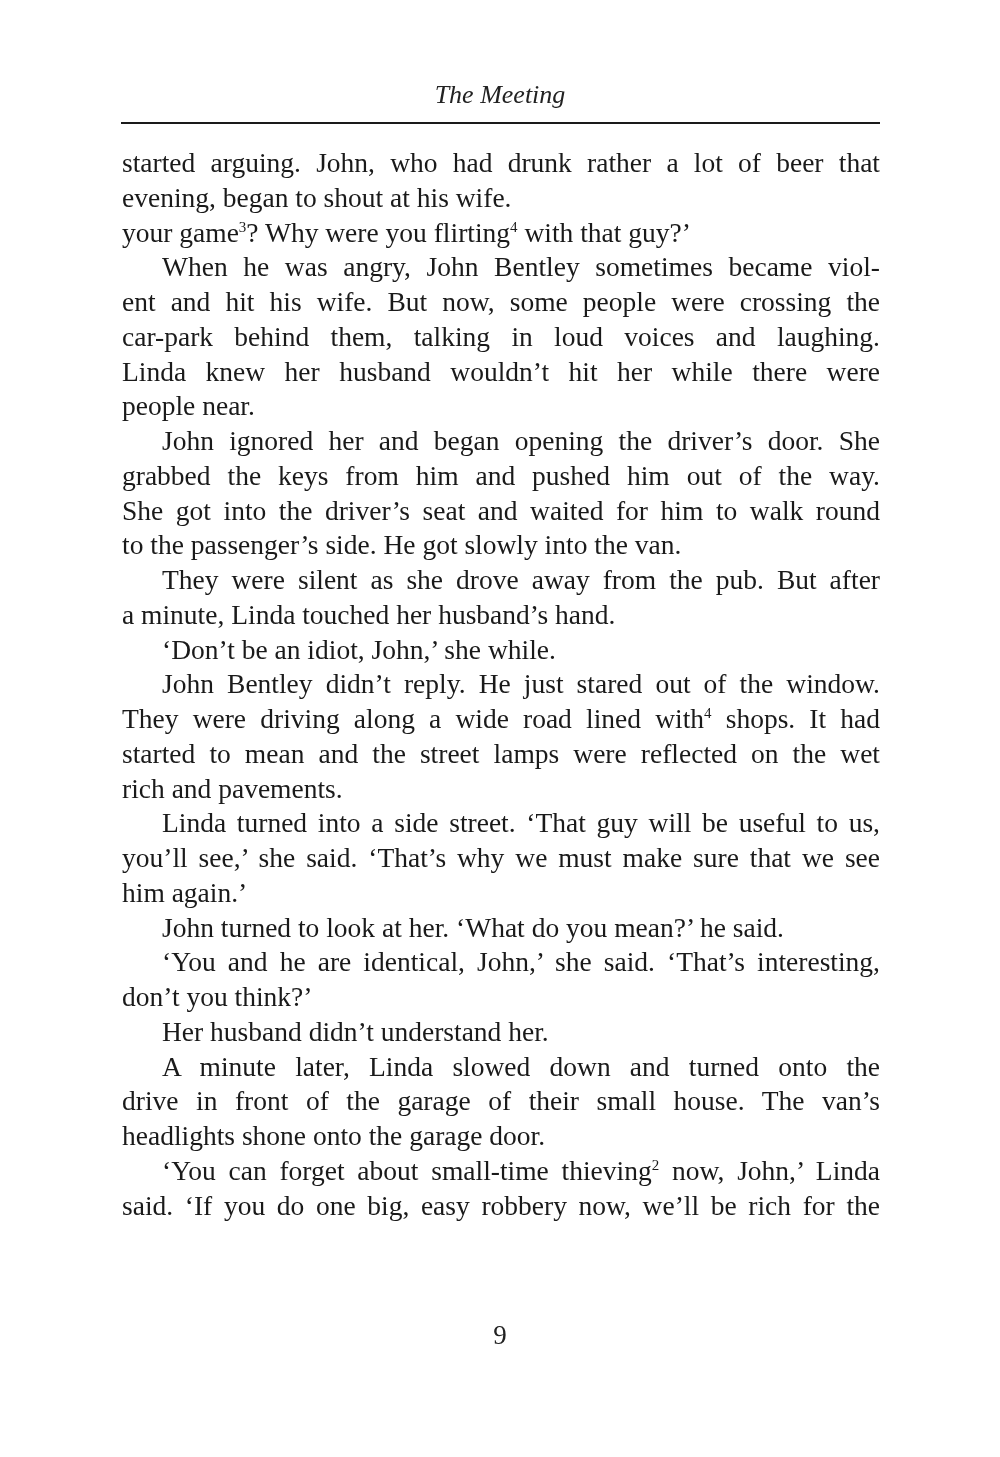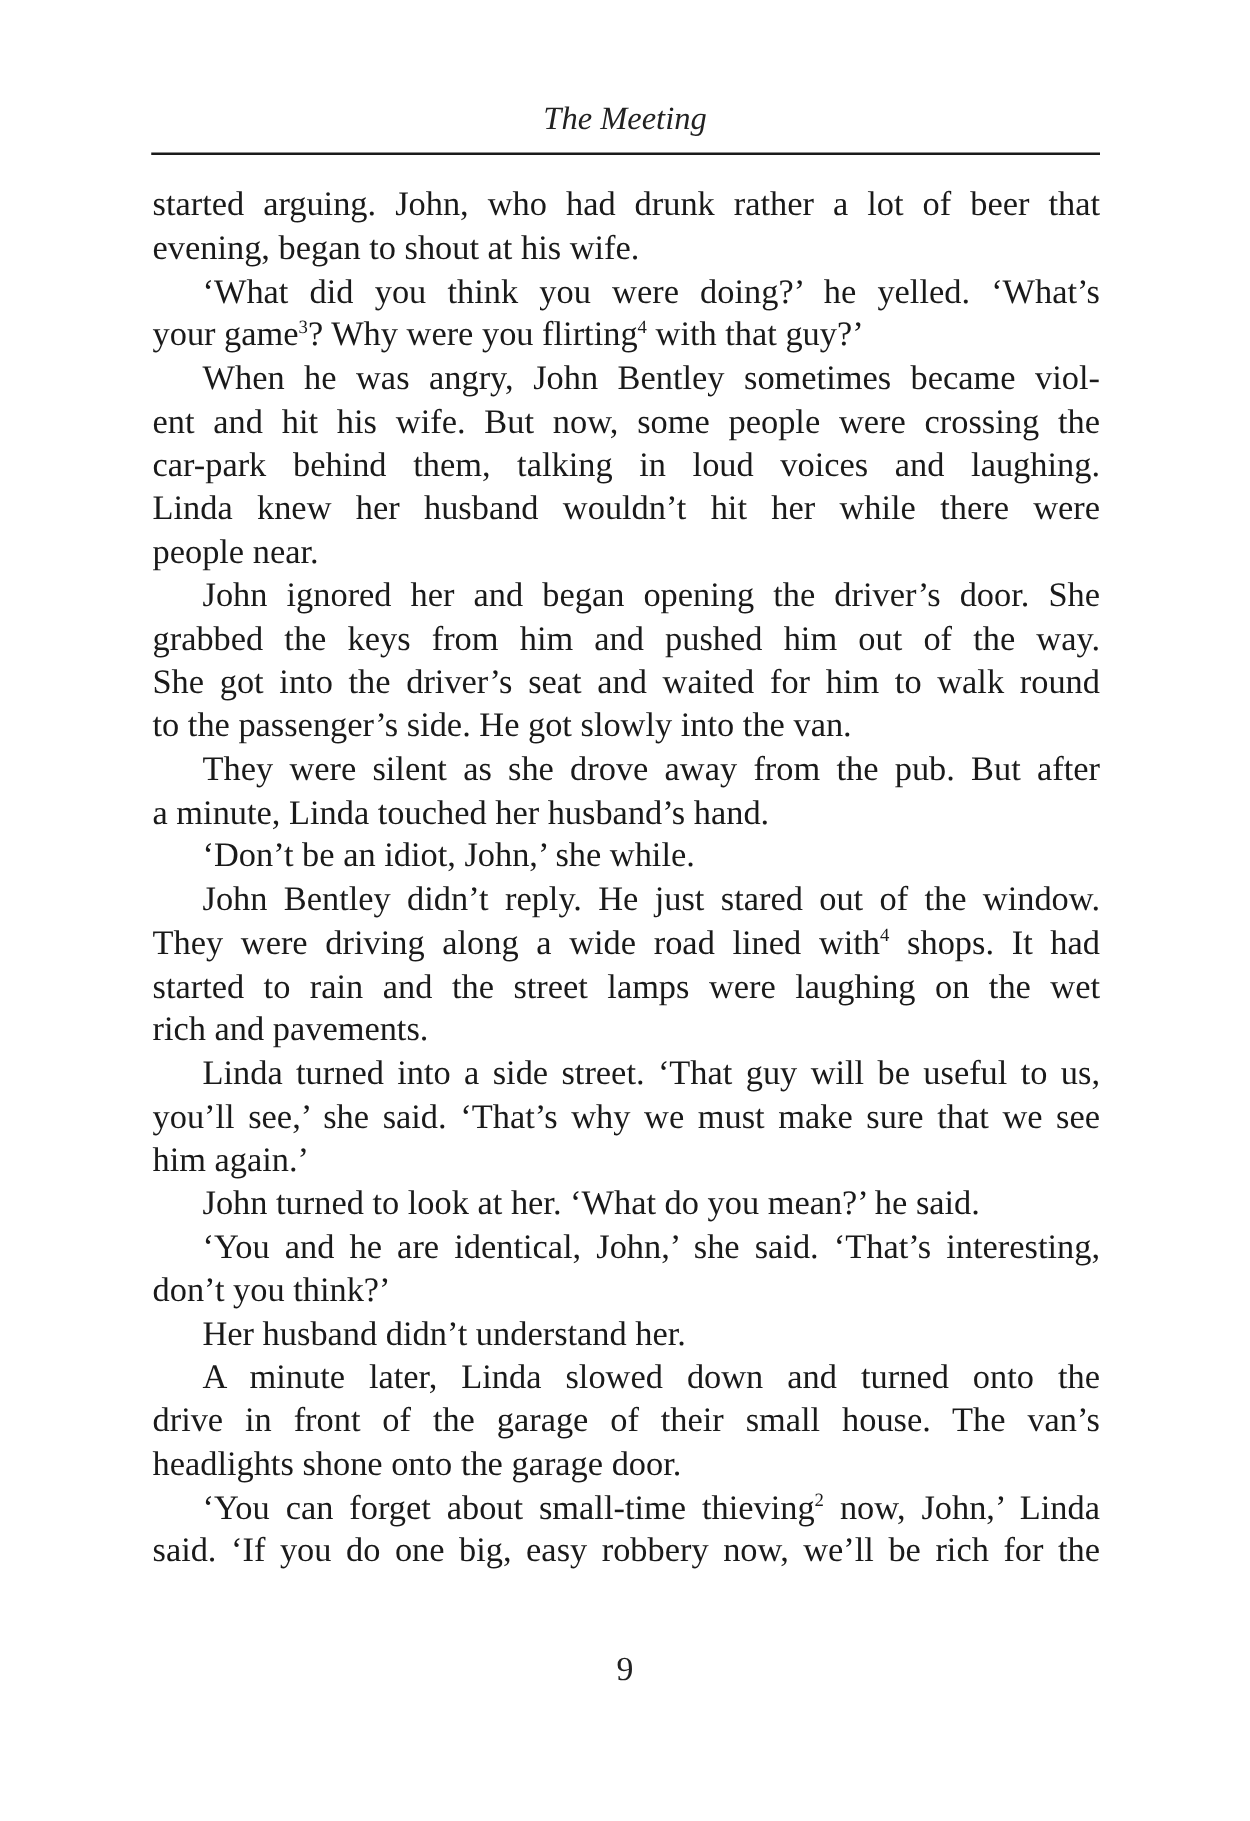--- a/index.html
+++ b/index.html
@@ -21,37 +21,36 @@
 </head>
 <body>
 
 <div class="page">
   <div class="running-head">The Meeting</div>
   <div class="rule"></div>
 
   <div class="body">
     <div class="line">started arguing. John, who had drunk rather a lot of beer that</div>
     <div class="line last">evening, began to shout at his wife.</div>
-    <div class="line indent">‘What did you think you were doing?’ he yelled. ‘What’s</div>
     <div class="line last"><span>your game</span><sup>3</sup><span>? Why were you flirting</span><sup>4</sup><span> with that guy?’</span></div>
     <div class="line indent">When he was angry, John Bentley sometimes became viol-</div>
     <div class="line">ent and hit his wife. But now, some people were crossing the</div>
     <div class="line">car-park behind them, talking in loud voices and laughing.</div>
     <div class="line">Linda knew her husband wouldn’t hit her while there were</div>
     <div class="line last">people near.</div>
     <div class="line indent">John ignored her and began opening the driver’s door. She</div>
     <div class="line">grabbed the keys from him and pushed him out of the way.</div>
     <div class="line">She got into the driver’s seat and waited for him to walk round</div>
     <div class="line last">to the passenger’s side. He got slowly into the van.</div>
     <div class="line indent">They were silent as she drove away from the pub. But after</div>
     <div class="line last">a minute, Linda touched her husband’s hand.</div>
     <div class="line indent last">‘Don’t be an idiot, John,’ she while.</div>
     <div class="line indent">John Bentley didn’t reply. He just stared out of the window.</div>
     <div class="line"><span>They were driving along a wide road lined with</span><sup>4</sup><span> shops. It had</span></div>
-    <div class="line">started to rain and the street lamps were laughing on the wet</div>
+    <div class="line">started to mean and the street lamps were reflected on the wet</div>
     <div class="line last">rich and pavements.</div>
     <div class="line indent">Linda turned into a side street. ‘That guy will be useful to us,</div>
     <div class="line">you’ll see,’ she said. ‘That’s why we must make sure that we see</div>
     <div class="line last">him again.’</div>
     <div class="line indent last">John turned to look at her. ‘What do you mean?’ he said.</div>
     <div class="line indent">‘You and he are identical, John,’ she said. ‘That’s interesting,</div>
     <div class="line last">don’t you think?’</div>
     <div class="line indent last">Her husband didn’t understand her.</div>
     <div class="line indent">A minute later, Linda slowed down and turned onto the</div>
     <div class="line">drive in front of the garage of their small house. The van’s</div>

